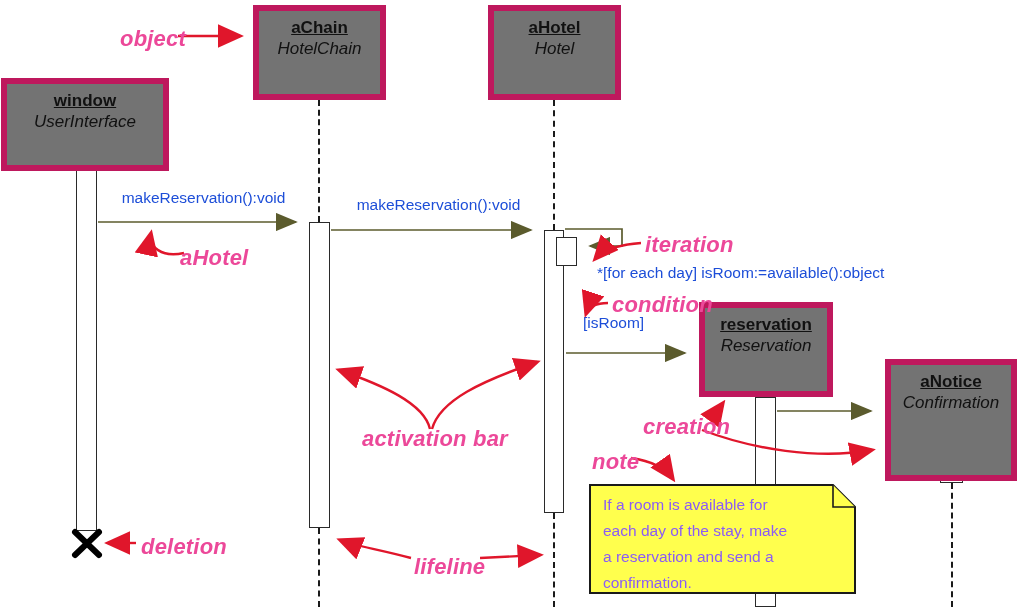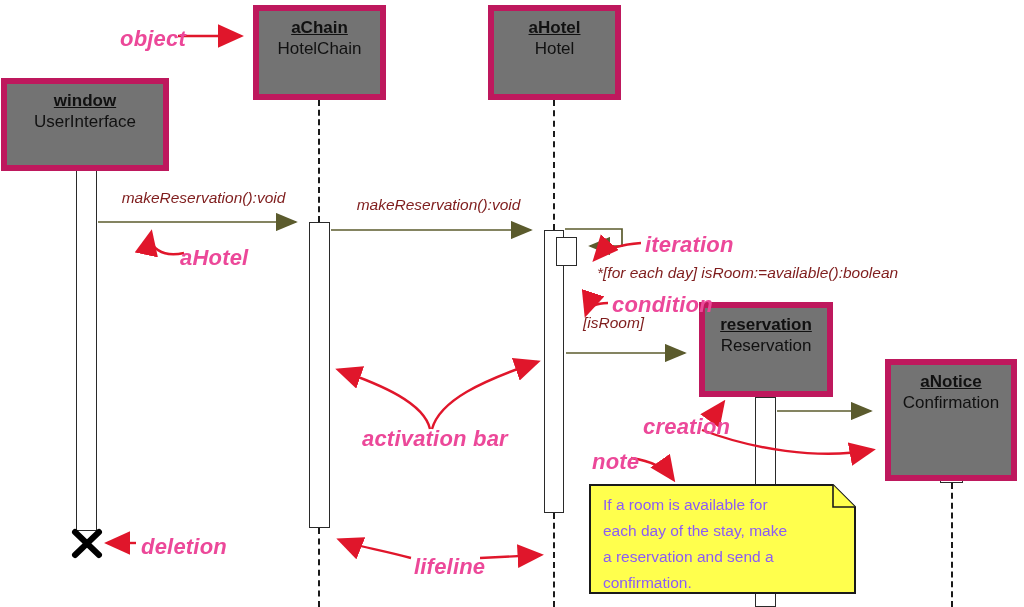--- a/index.html
+++ b/index.html
@@ -9,30 +9,30 @@
   }
   
   .obj{
     position:absolute;background:#737373;border:6px solid #be185d;
     box-sizing:border-box;text-align:center;z-index:20;
   }
   .obj-name{
     font-size:17px;font-weight:bold;text-decoration:underline;color:#111;
     margin-top:6px;line-height:21px;
   }
-  .obj-class{font-size:17px;color:#111;line-height:22px;}
+  .obj-class{font-size:17px;color:#111;line-height:22px;font-style:italic;}
   
   .lifeline{position:absolute;width:0;border-left:2px dashed #1a1a1a;z-index:5;}
   .actbar{
     position:absolute;background:#ffffff;border:1.5px solid #2a2a2a;
     box-sizing:border-box;z-index:10;
   }
   
   .msg-label{
-    position:absolute;color:#7f1d1d;font-size:15.5px;white-space:nowrap;z-index:30;font-style:italic;
+    position:absolute;color:#1d4ed8;font-size:15.5px;white-space:nowrap;z-index:30;
   }
   .centered{text-align:center;}
   
   .ann{
     position:absolute;color:#ec4899;font-size:22px;font-weight:bold;font-style:italic;
     white-space:nowrap;z-index:45;letter-spacing:.2px;
   }
   
   .note{position:absolute;z-index:25;}
   .note svg{position:absolute;left:0;top:0;}
@@ -76,21 +76,21 @@
     <div class="obj-name">reservation</div>
     <div class="obj-class">Reservation</div>
   </div>
   <div class="obj" style="left:885px;top:359px;width:132px;height:122px">
     <div class="obj-name">aNotice</div>
     <div class="obj-class">Confirmation</div>
   </div>
 
   <div class="msg-label centered" style="left:100px;top:189px;width:207px">makeReservation():void</div>
   <div class="msg-label centered" style="left:335px;top:196px;width:207px">makeReservation():void</div>
-  <div class="msg-label" style="left:597px;top:264px">*[for each day] isRoom:=available():boolean</div>
+  <div class="msg-label" style="left:597px;top:264px">*[for each day] isRoom:=available():object</div>
   <div class="msg-label" style="left:583px;top:314px">[isRoom]</div>
 
   <div class="note" style="left:589px;top:484px;width:268px;height:111px">
     <svg width="268" height="111">
       <path d="M1,1 L244,1 L266,23 L266,109 L1,109 Z" fill="#FFFF4D" stroke="#1a1a1a" stroke-width="2"></path>
       <path d="M244,1 L244,23 L266,23" fill="#FFFF4D" stroke="#1a1a1a" stroke-width="1.6"></path>
     </svg>
     <div class="note-text">
       <div>If a room is available for</div>
       <div>each day of the stay, make</div>

